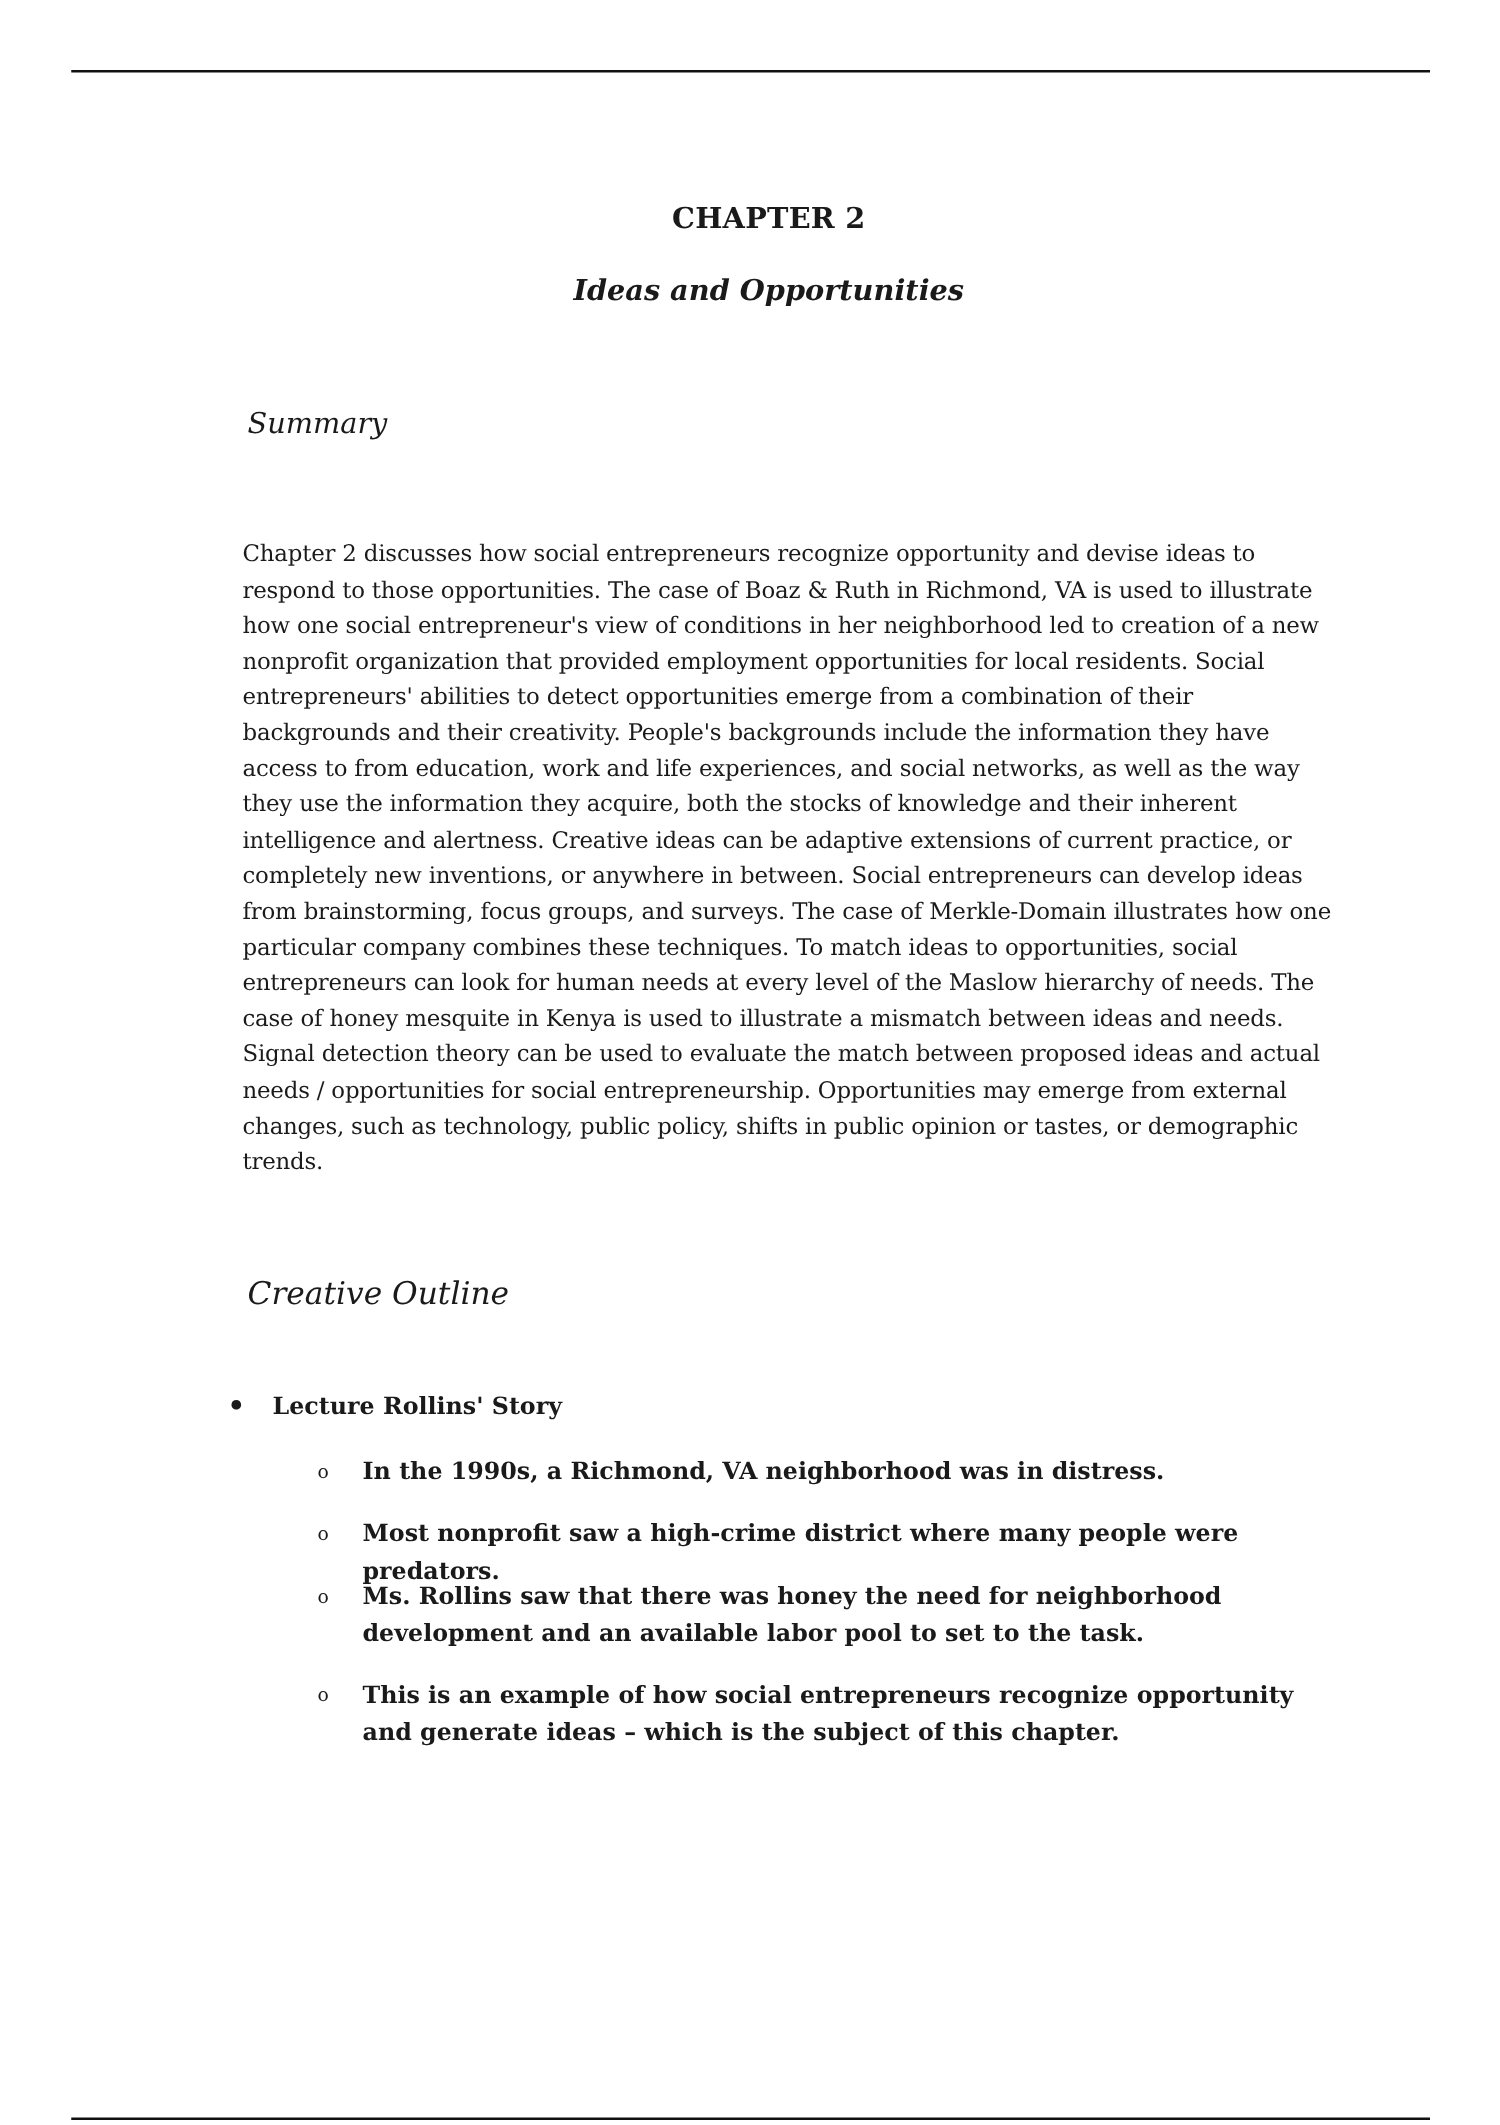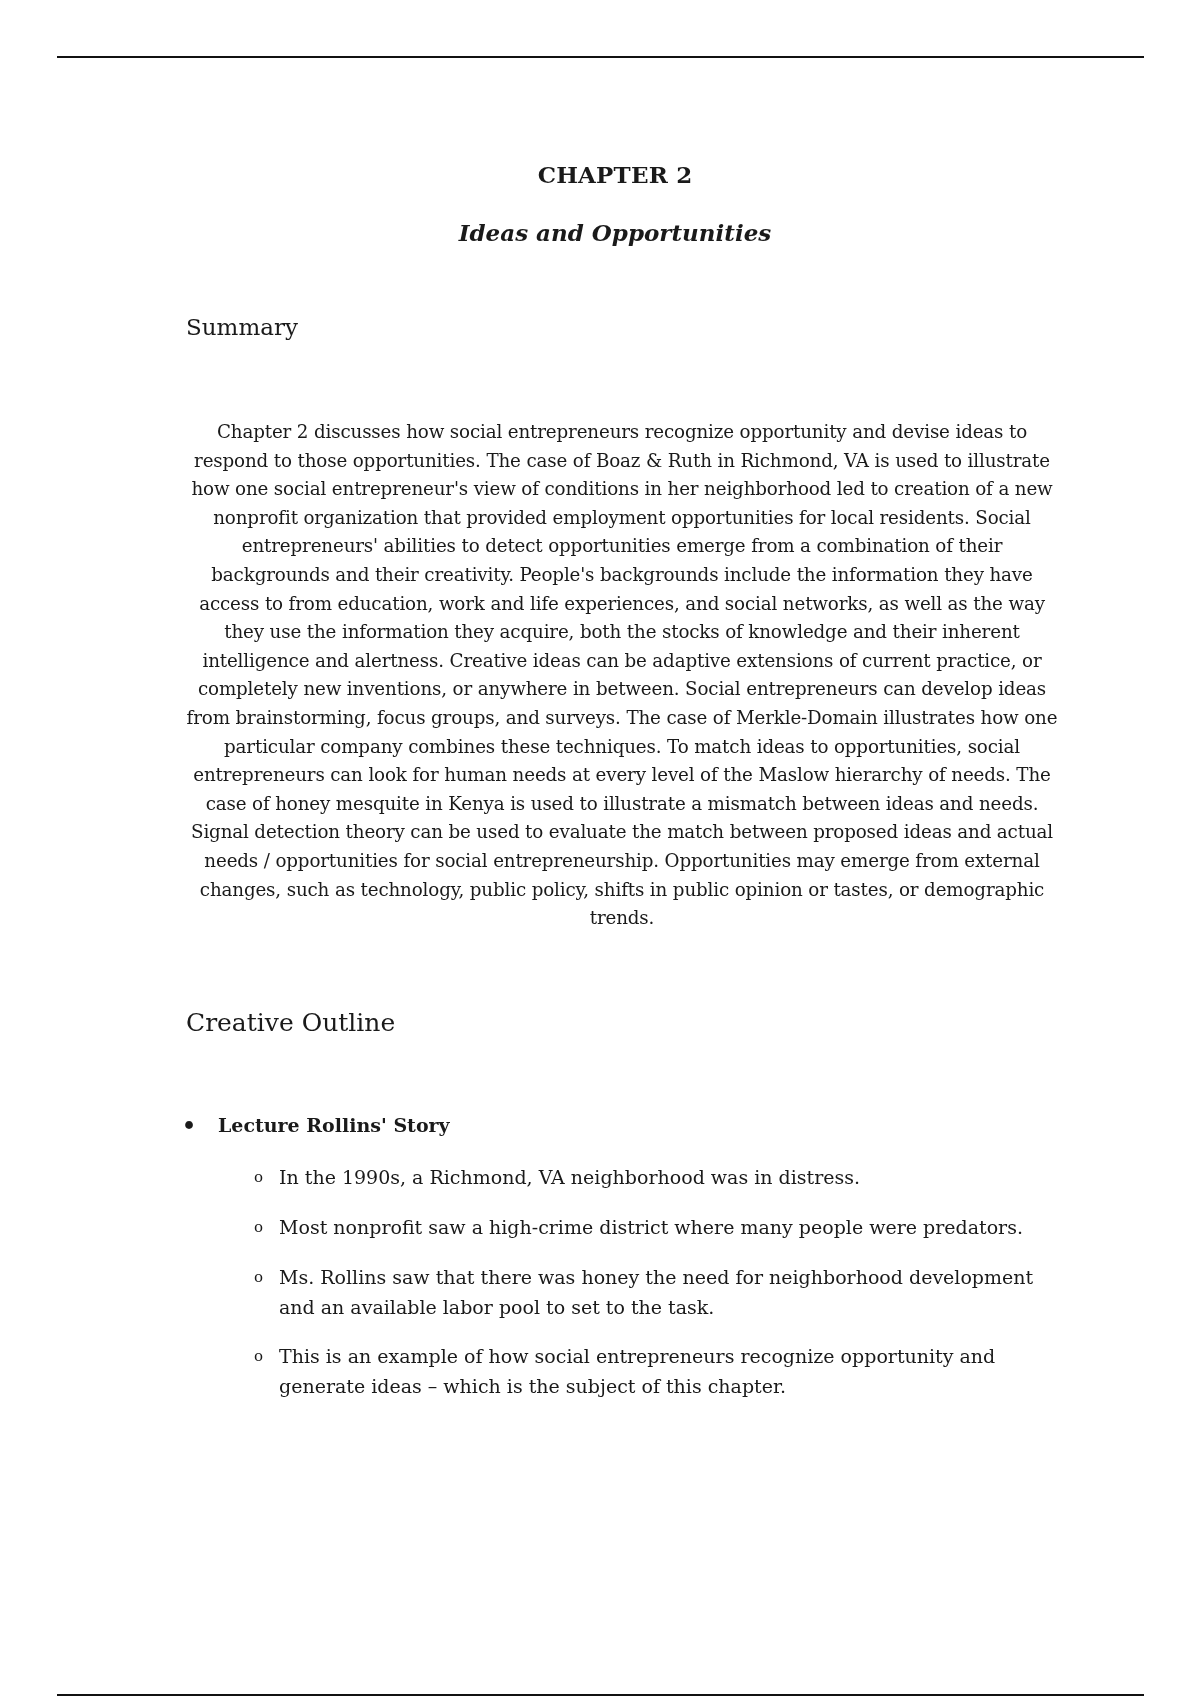--- a/index.html
+++ b/index.html
@@ -5,31 +5,31 @@
   html, body { margin: 0; padding: 0; background: #ffffff; }
   body { width: 1200px; height: 1700px; position: relative; overflow: hidden;
          font-family: "DejaVu Serif", "Liberation Serif", serif; color: #1a1a1a; }
   .rule { position: absolute; left: 57px; width: 1087px; height: 0; border-top: 2px solid #111; }
   .rule.top { top: 56px; }
   .rule.bottom { top: 1694px; }
   .chapter { position: absolute; top: 146px; left: 0; width: 1230px; text-align: center;
              font-weight: bold; font-size: 23px; letter-spacing: 0.2px; }
   .subtitle { position: absolute; top: 200px; left: 0; width: 1230px; text-align: center;
               font-weight: bold; font-style: italic; font-size: 23px; }
-  .section-head { position: absolute; left: 182px; font-size: 23px; font-weight: normal; margin: 4px; }
+  .section-head { position: absolute; left: 182px; font-style: italic; font-size: 23px; font-weight: normal; margin: 16px; }
   .summary-head { top: 310px; }
   .outline-head { top: 1004px; font-size: 25px; }
   .summary { position: absolute; top: 418px; left: 182px; width: 880px; font-size: 18.3px;
-             line-height: 28.6px; margin: 0; letter-spacing: -0.15px; text-align: center; }
+             line-height: 28.6px; margin: 12px; letter-spacing: -0.15px; }
   .bullet { position: absolute; top: 1114px; left: 182px; font-size: 19px; font-weight: bold; }
   .bullet .dot { position: absolute; left: 0; top: -2px; font-size: 22px; }
   .bullet .text { position: absolute; left: 36px; white-space: nowrap; }
   .sub { position: absolute; left: 254px; width: 810px; font-size: 19px; line-height: 30px; }
   .sub .circ { position: absolute; left: 0; top: 0; font-size: 15px; }
-  .sub .text { display: block; margin-left: 25px; }
+  .sub .text { display: block; margin-left: 36px; font-weight: bold; }
 </style>
 </head>
 <body>
 
 <div class="rule top"></div>
 
 <h1 class="chapter">CHAPTER 2</h1>
 <h2 class="subtitle">Ideas and Opportunities</h2>
 
 <h3 class="section-head summary-head">Summary</h3>

